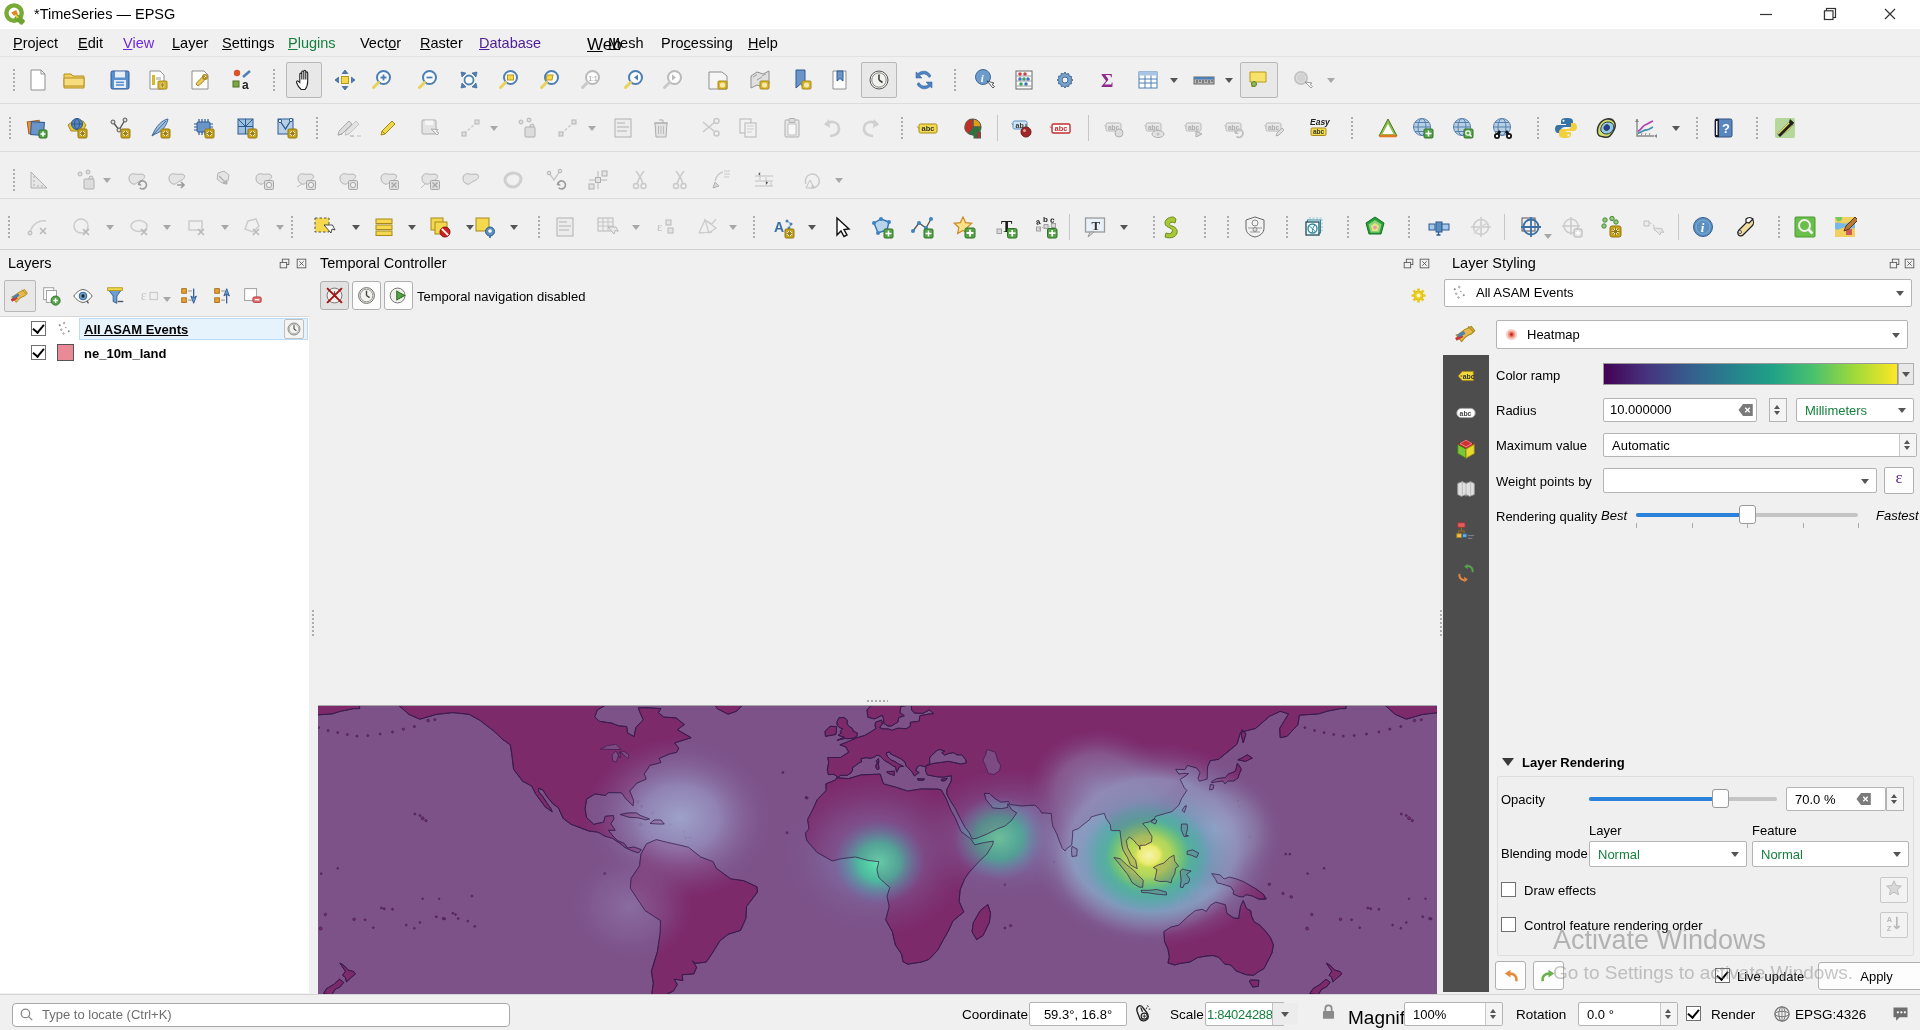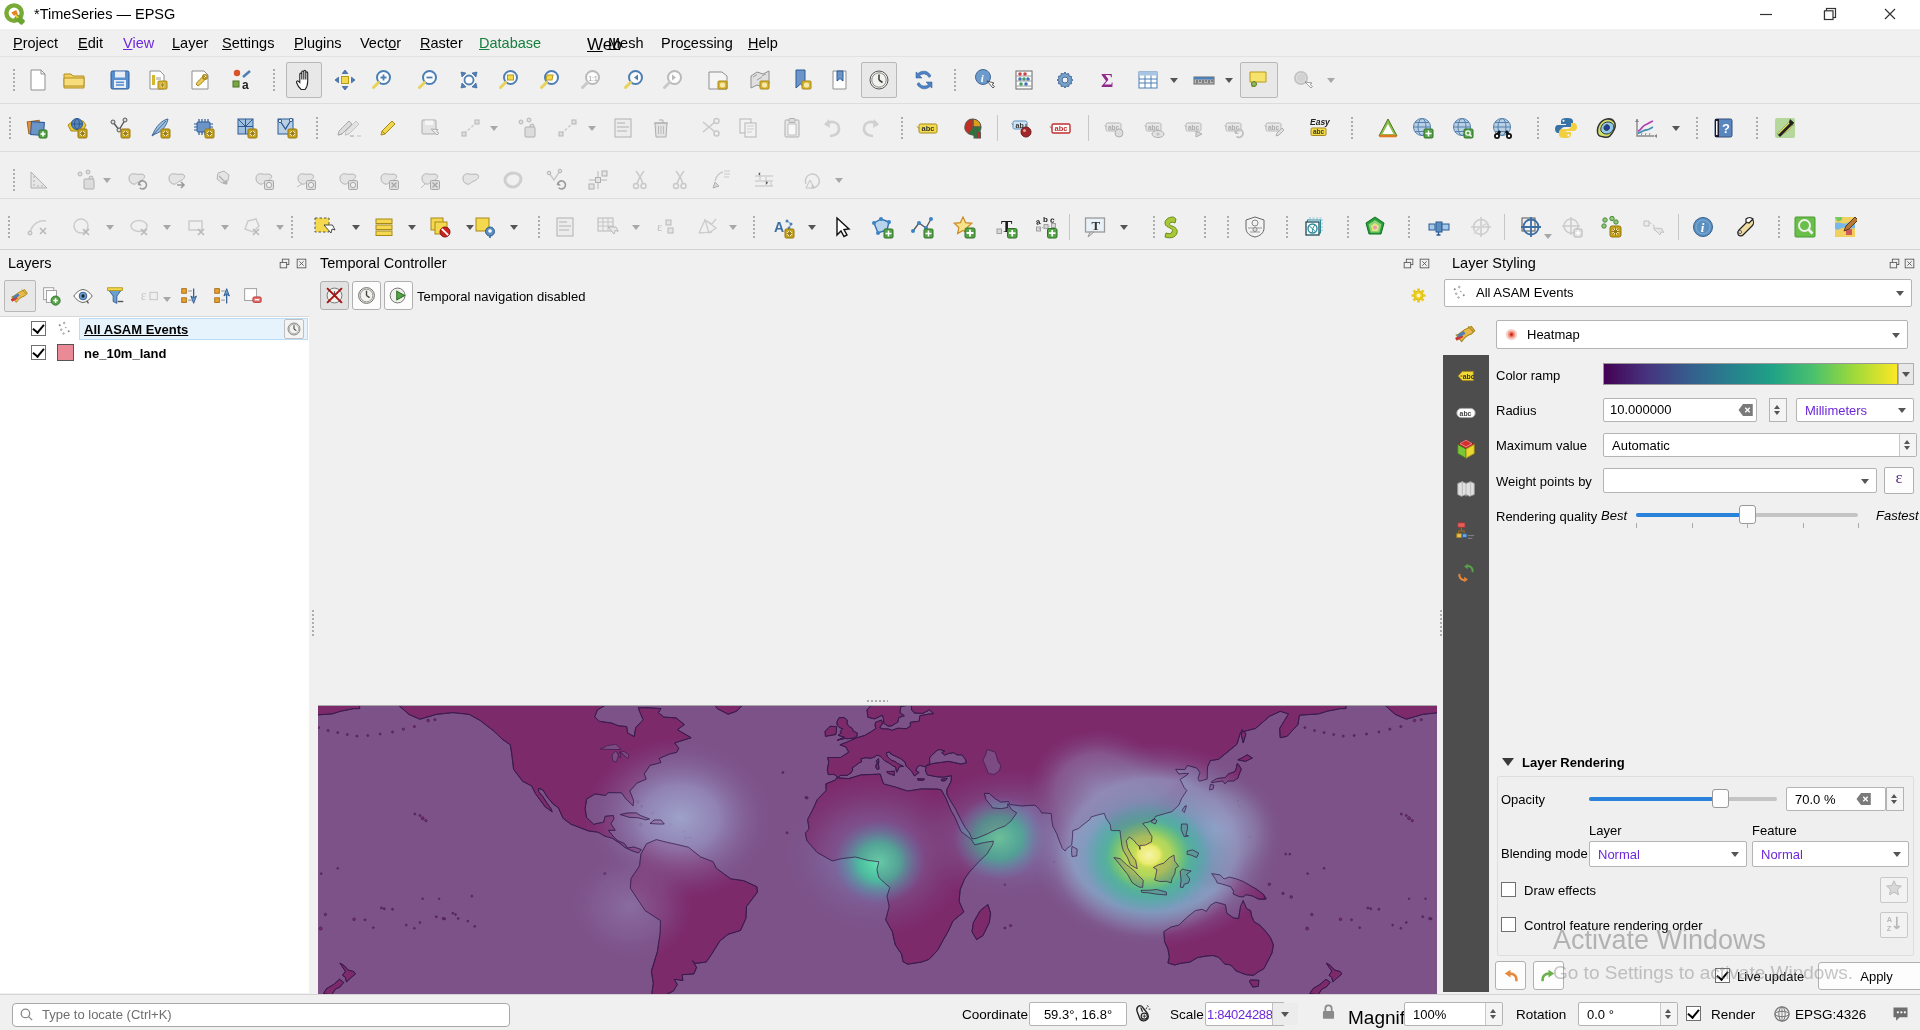--- a/index.html
+++ b/index.html
@@ -2,21 +2,21 @@
 <html><head><meta charset="utf-8"><style>
 *{margin:0;padding:0;box-sizing:border-box}
 html,body{width:1920px;height:1030px;overflow:hidden;font-family:"Liberation Sans",sans-serif;background:#f0f0f0}
 .abs{position:absolute}
 .ic{position:absolute}
 .grip{position:absolute;width:5px;background-image:radial-gradient(circle,#adadad 1px,transparent 1.2px);background-size:4px 4px;background-position:0 1px}
 .vsep{position:absolute;width:1px;background:#c6c6c6}
 .hlbtn{position:absolute;background:#e8e8e8;border:1px solid #b8b8b8;border-radius:2px}
 .lbl{position:absolute;font-size:13px;color:#000;white-space:nowrap}
 .inbox{position:absolute;background:#fff;border:1px solid #b4b4b4;border-radius:2px;font-size:13px;color:#000}
-.combo{position:absolute;background:#fff;border:1px solid #b4b4b4;border-radius:2px;font-size:13px;color:#6d28d9}
+.combo{position:absolute;background:#fff;border:1px solid #b4b4b4;border-radius:2px;font-size:13px;color:#15803d}
 .carr{position:absolute;right:7px;top:50%;margin-top:-2px;width:0;height:0;border:4px solid transparent;border-top:5px solid #555}
 .spin{position:absolute;right:0;top:0;bottom:0;width:17px;border-left:1px solid #c8c8c8;background:#f4f4f4}
 .spin:before{content:"";position:absolute;left:4px;top:3px;border:3.5px solid transparent;border-bottom:4.5px solid #555}
 .spin:after{content:"";position:absolute;left:4px;bottom:3px;border:3.5px solid transparent;border-top:4.5px solid #555}
 .ck{position:absolute;width:15px;height:15px;background:#fff;border:1px solid #707070}
 .ck.c:before{content:"";position:absolute;left:3px;top:0px;width:5px;height:9px;border:solid #000;border-width:0 2.2px 2.2px 0;transform:rotate(40deg)}
 </style></head><body>
 <div class="abs" style="left:0;top:0;width:1920px;height:29px;background:#fff">
 <svg class="ic" style="left:4px;top:3px;width:23px;height:23px" viewBox="0 0 24 24">
       <circle cx="10.5" cy="10.5" r="8" fill="#fff" stroke="#79aa36" stroke-width="4.6"></circle>
@@ -36,24 +36,24 @@
 <svg class="ic" style="left:1882px;top:6px;width:16px;height:16px" viewBox="0 0 16 16">
       <path d="M3 3l10 10M13 3L3 13" stroke="#333" stroke-width="1.2"></path>
     </svg>
 </div>
 <div class="abs" style="left:0;top:29px;width:1920px;height:28px;background:#f0f0f0;border-bottom:1px solid #e2e2e2">
 <div class="abs" style="left:13px;top:6px;font-size:14.5px;color:#000"><u>P</u>roject</div>
 <div class="abs" style="left:78px;top:6px;font-size:14.5px;color:#000"><u>E</u>dit</div>
 <div class="abs" style="left:123px;top:6px;font-size:14.5px;color:#6d28d9"><u>V</u>iew</div>
 <div class="abs" style="left:172px;top:6px;font-size:14.5px;color:#000"><u>L</u>ayer</div>
 <div class="abs" style="left:222px;top:6px;font-size:14.5px;color:#000"><u>S</u>ettings</div>
-<div class="abs" style="left:294px;top:6px;font-size:14.5px;color:#000000"><u>P</u>lugins</div>
+<div class="abs" style="left:288px;top:6px;font-size:14.5px;color:#15803d"><u>P</u>lugins</div>
 <div class="abs" style="left:360px;top:6px;font-size:14.5px;color:#000">Vect<u>o</u>r</div>
 <div class="abs" style="left:420px;top:6px;font-size:14.5px;color:#000"><u>R</u>aster</div>
-<div class="abs" style="left:479px;top:6px;font-size:14.5px;color:#15803d"><u>D</u>atabase</div>
+<div class="abs" style="left:479px;top:6px;font-size:14.5px;color:#4c1d95"><u>D</u>atabase</div>
 <div class="abs" style="left:587px;top:6px;font-size:17px;color:#000"><u>W</u>eb</div>
 <div class="abs" style="left:608px;top:6px;font-size:14.5px;color:#000"><u>M</u>esh</div>
 <div class="abs" style="left:661px;top:6px;font-size:14.5px;color:#000">Pro<u>c</u>essing</div>
 <div class="abs" style="left:748px;top:6px;font-size:14.5px;color:#000"><u>H</u>elp</div>
 </div>
 <div class="abs" style="left:0;top:57px;width:1920px;height:193px;background:#f0f0f0">
 <div class="abs" style="left:0;top:46px;width:1920px;height:1px;background:#dcdcdc"></div>
 <div class="abs" style="left:0;top:94px;width:1920px;height:1px;background:#dcdcdc"></div>
 <div class="abs" style="left:0;top:141px;width:1920px;height:1px;background:#dcdcdc"></div>
 <div class="abs" style="left:0;top:192px;width:1920px;height:1px;background:#d0d0d0"></div>

